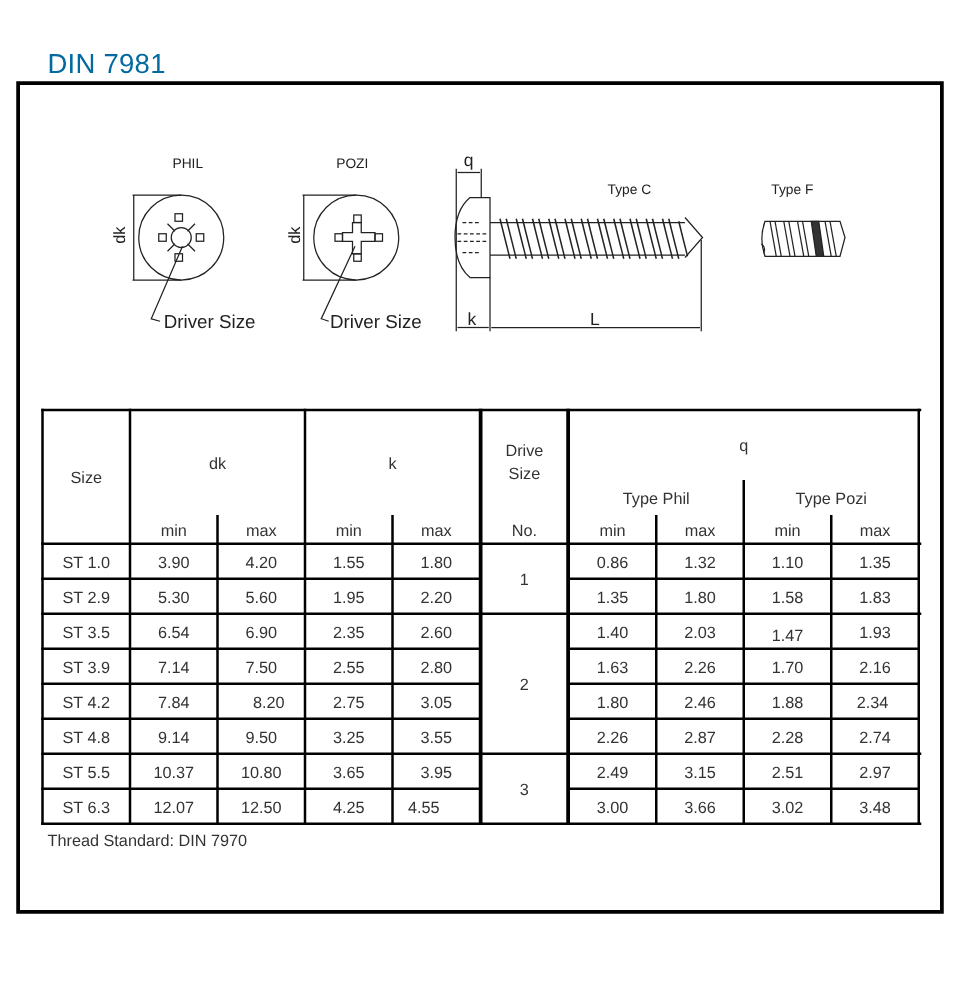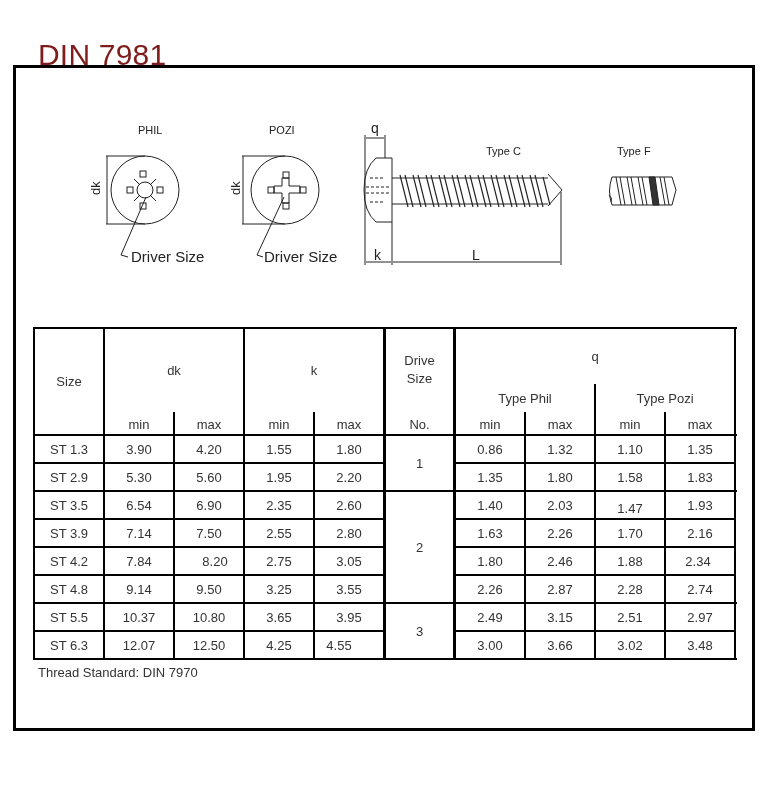--- a/index.html
+++ b/index.html
@@ -1,19 +1,19 @@
 <!DOCTYPE html>
 <html><head>
 <meta charset="utf-8">
 <style>
   html, body { margin:0; padding:0; background:#ffffff; }
   body { width:769px; height:792px; position:relative; overflow:hidden;
          font-family:"Liberation Sans", sans-serif; color:#1a1a1a; }
   .abs { position:absolute; }
-  .title { left:38px; top:38px; font-size:30px; color:#7f1d1d; letter-spacing:0.2px; }
+  .title { left:38px; top:38px; font-size:22px; color:#0369a1; letter-spacing:0.2px; }
   .frame { left:13px; top:65px; width:736px; height:660px; border:3px solid #000; }
   .diagram { left:0; top:0; width:769px; height:300px; }
   .hl { position:absolute; background:#000; height:2px; }
   .vl { position:absolute; background:#000; width:2px; }
   .vthick { position:absolute; background:#000; width:3px; }
   .cell { position:absolute; display:flex; align-items:center; justify-content:center;
           font-size:13px; color:#333; }
   .hdr { font-size:13px; color:#333; }
   .note { left:38px; top:665px; font-size:13px; color:#333; }
   .lbl { font-family:"Liberation Sans", sans-serif; }
@@ -179,21 +179,21 @@
   <div class="cell hdr" style="left:526px;top:414px;width:68px;height:20px;">max</div>
   <div class="cell hdr" style="left:596px;top:414px;width:68px;height:20px;">min</div>
   <div class="cell hdr" style="left:666px;top:414px;width:68px;height:20px;">max</div>
 
   <div class="cell" style="left:386px;top:436px;width:67px;height:54px;">1</div>
   <div class="cell" style="left:386px;top:492px;width:67px;height:110px;">2</div>
   <div class="cell" style="left:386px;top:604px;width:67px;height:54px;">3</div>
 
   <div id="rows">
       <div>
-        <div class="cell" style="left: 35px; top: 436px; width: 68px; height: 26px;">ST 1.3</div>
+        <div class="cell" style="left: 35px; top: 436px; width: 68px; height: 26px;">ST 1.0</div>
         <div class="cell" style="left: 105px; top: 436px; width: 68px; height: 26px;">3.90</div>
         <div class="cell" style="left: 175px; top: 436px; width: 68px; height: 26px;">4.20</div>
         <div class="cell" style="left: 245px; top: 436px; width: 68px; height: 26px;">1.55</div>
         <div class="cell" style="left: 315px; top: 436px; width: 68px; height: 26px;">1.80</div>
         <div class="cell" style="left: 456px; top: 436px; width: 68px; height: 26px;">0.86</div>
         <div class="cell" style="left: 526px; top: 436px; width: 68px; height: 26px;">1.32</div>
         <div class="cell" style="left: 596px; top: 436px; width: 68px; height: 26px;">1.10</div>
         <div class="cell" style="left: 666px; top: 436px; width: 68px; height: 26px;">1.35</div>
       </div>
       <div>

